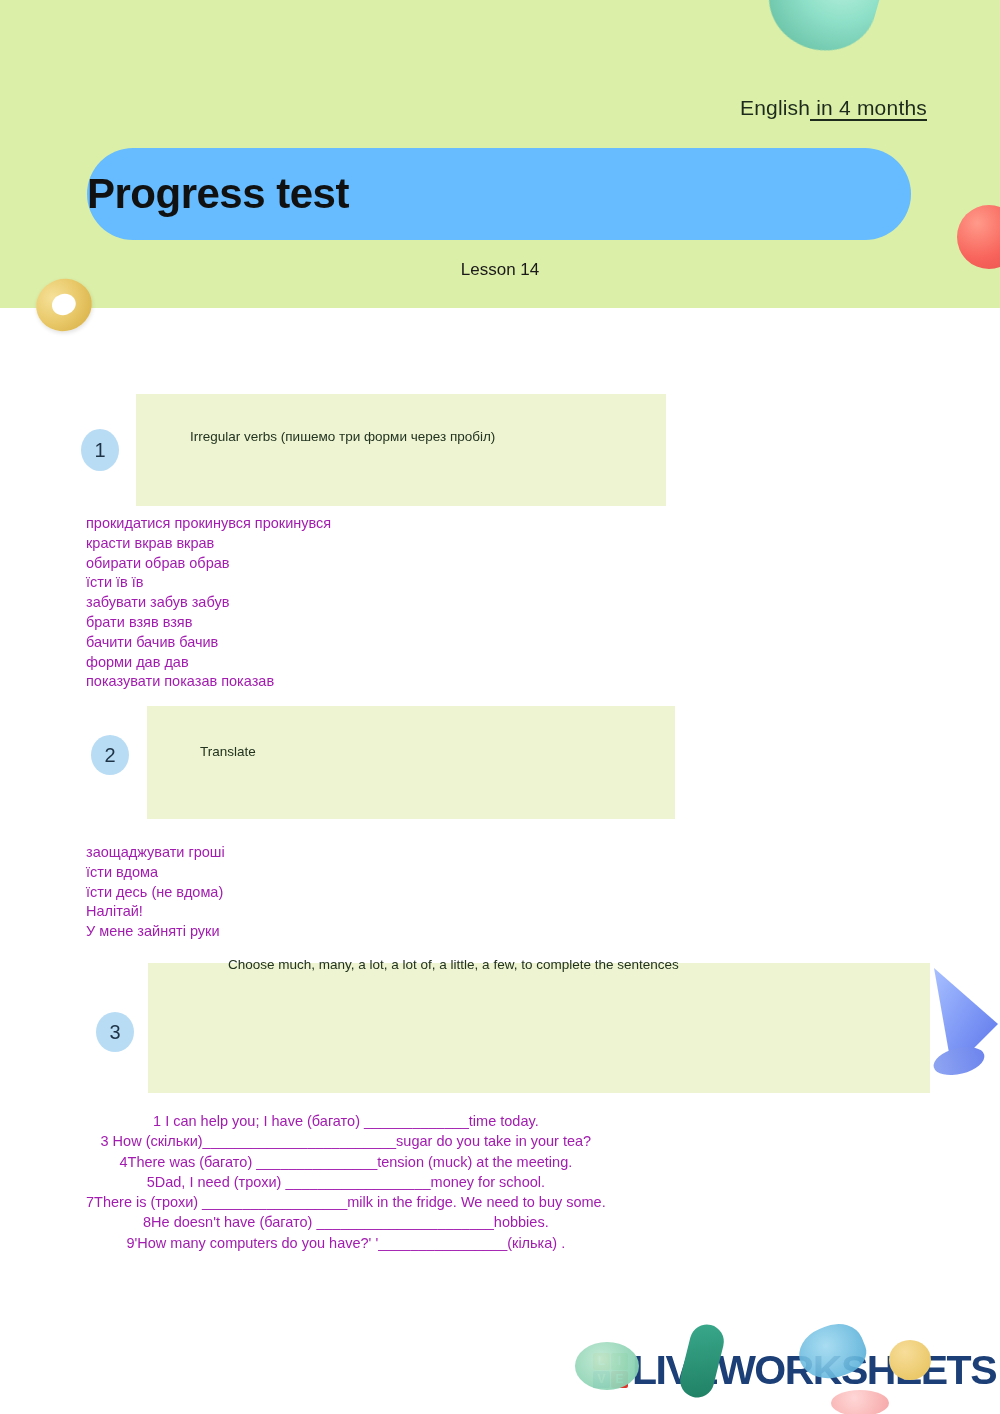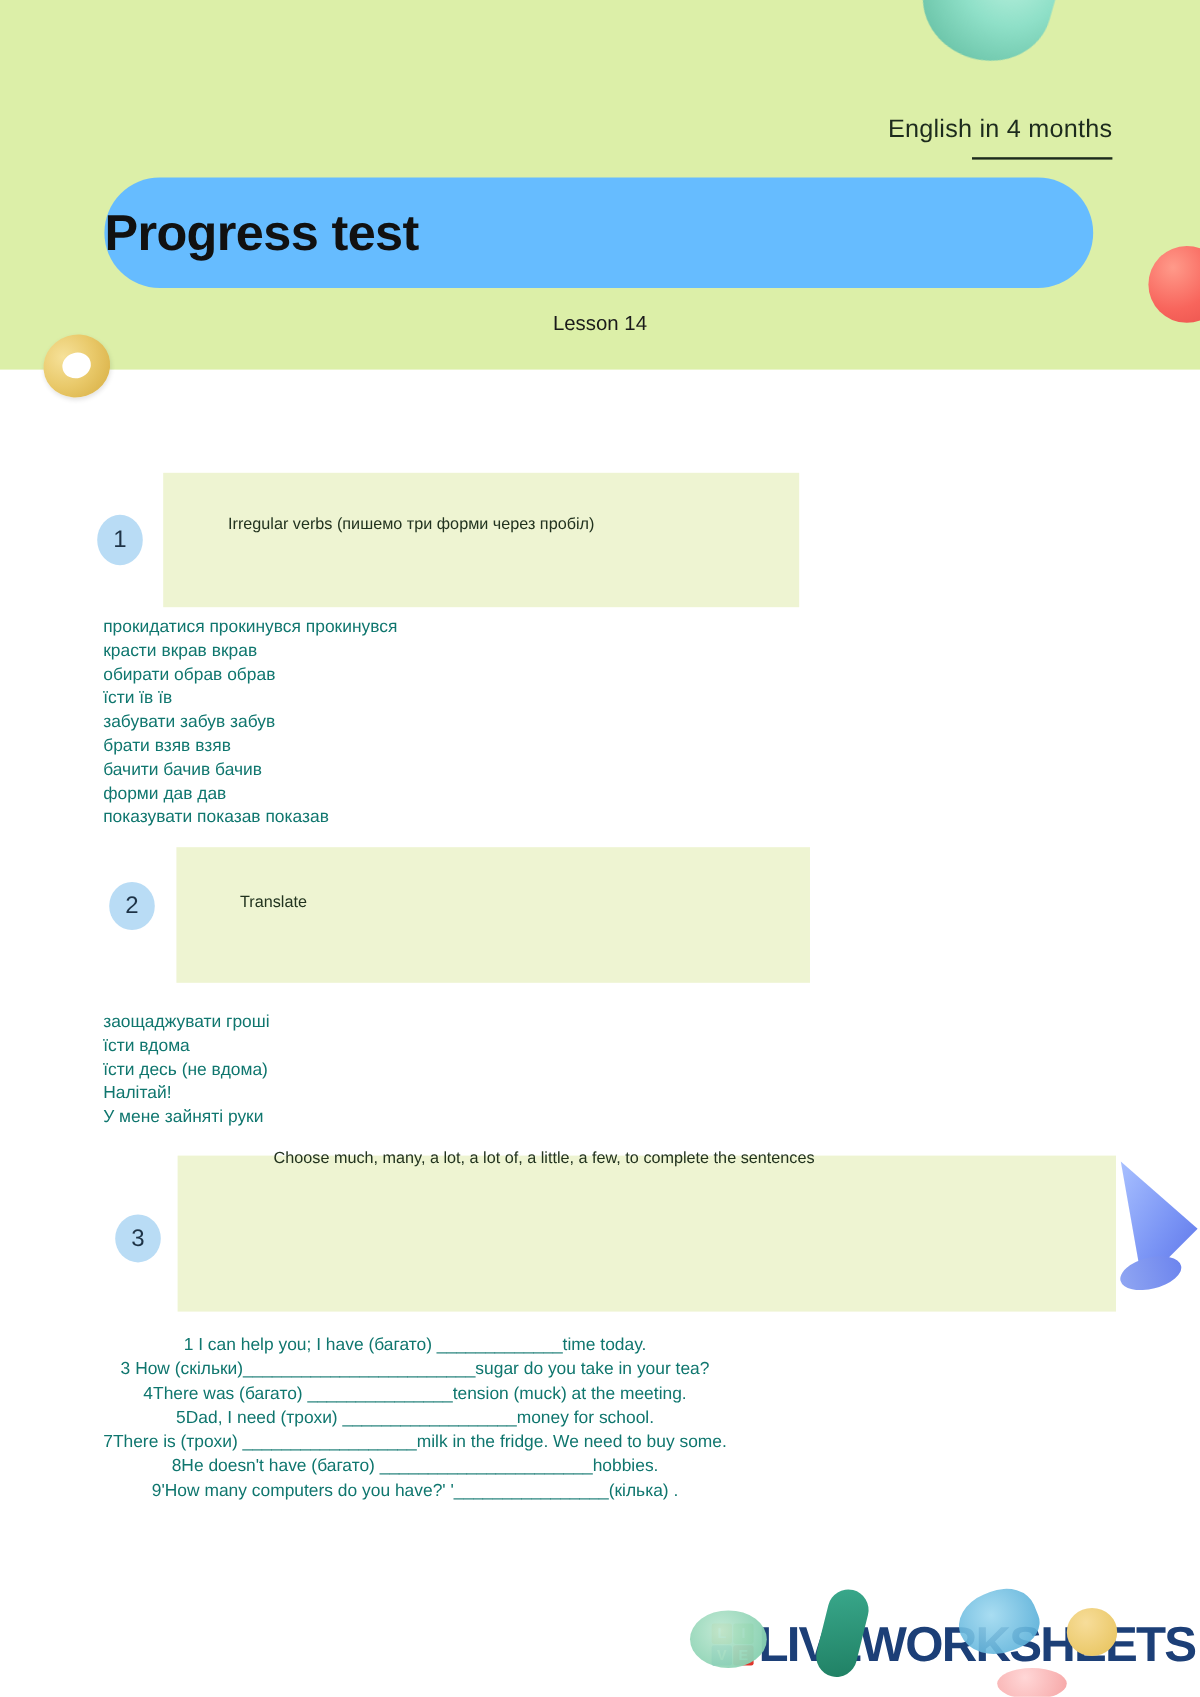--- a/index.html
+++ b/index.html
@@ -15,21 +15,21 @@
   .banner{
     position:absolute;left:0;top:0;width:1000px;height:308px;
     background:#dcefa8;
   }
   .course-line{
     position:absolute;right:73px;top:96px;
     font-size:21px;color:#1d2b1d;letter-spacing:.2px;
     white-space:nowrap;
   }
   .course-line .under{
-    border-bottom:2px solid #1d2b1d;padding-bottom:12px;
+    border-bottom:2px solid #1d2b1d;padding-bottom:0;
   }
   .title-pill{
     position:absolute;left:87px;top:148px;width:824px;height:92px;
     background:#66bcff;border-radius:46px;
     display:flex;align-items:center;
   }
   .title-pill h1{
     margin:0;font-size:42px;font-weight:bold;color:#111111;
     letter-spacing:-0.5px;
   }
@@ -75,21 +75,21 @@
     background:#b9dcf5;
     display:flex;align-items:center;justify-content:center;
     font-size:20px;color:#1e3346;
   }
   .ex-prompt{
     position:absolute;
     font-size:13.5px;color:#22331f;white-space:nowrap;
   }
   .body-text{
     position:absolute;
-    font-size:14.5px;line-height:19.8px;color:#0f766e;
+    font-size:14.5px;line-height:19.8px;color:#a21caf;
   }
   .body-text div{white-space:nowrap;}
 
   
   .footer{
     position:absolute;left:0;top:1330px;width:1000px;height:84px;
   }
   .lw-wrap{
     position:absolute;right:4px;top:16px;
     display:flex;align-items:center;height:48px;

